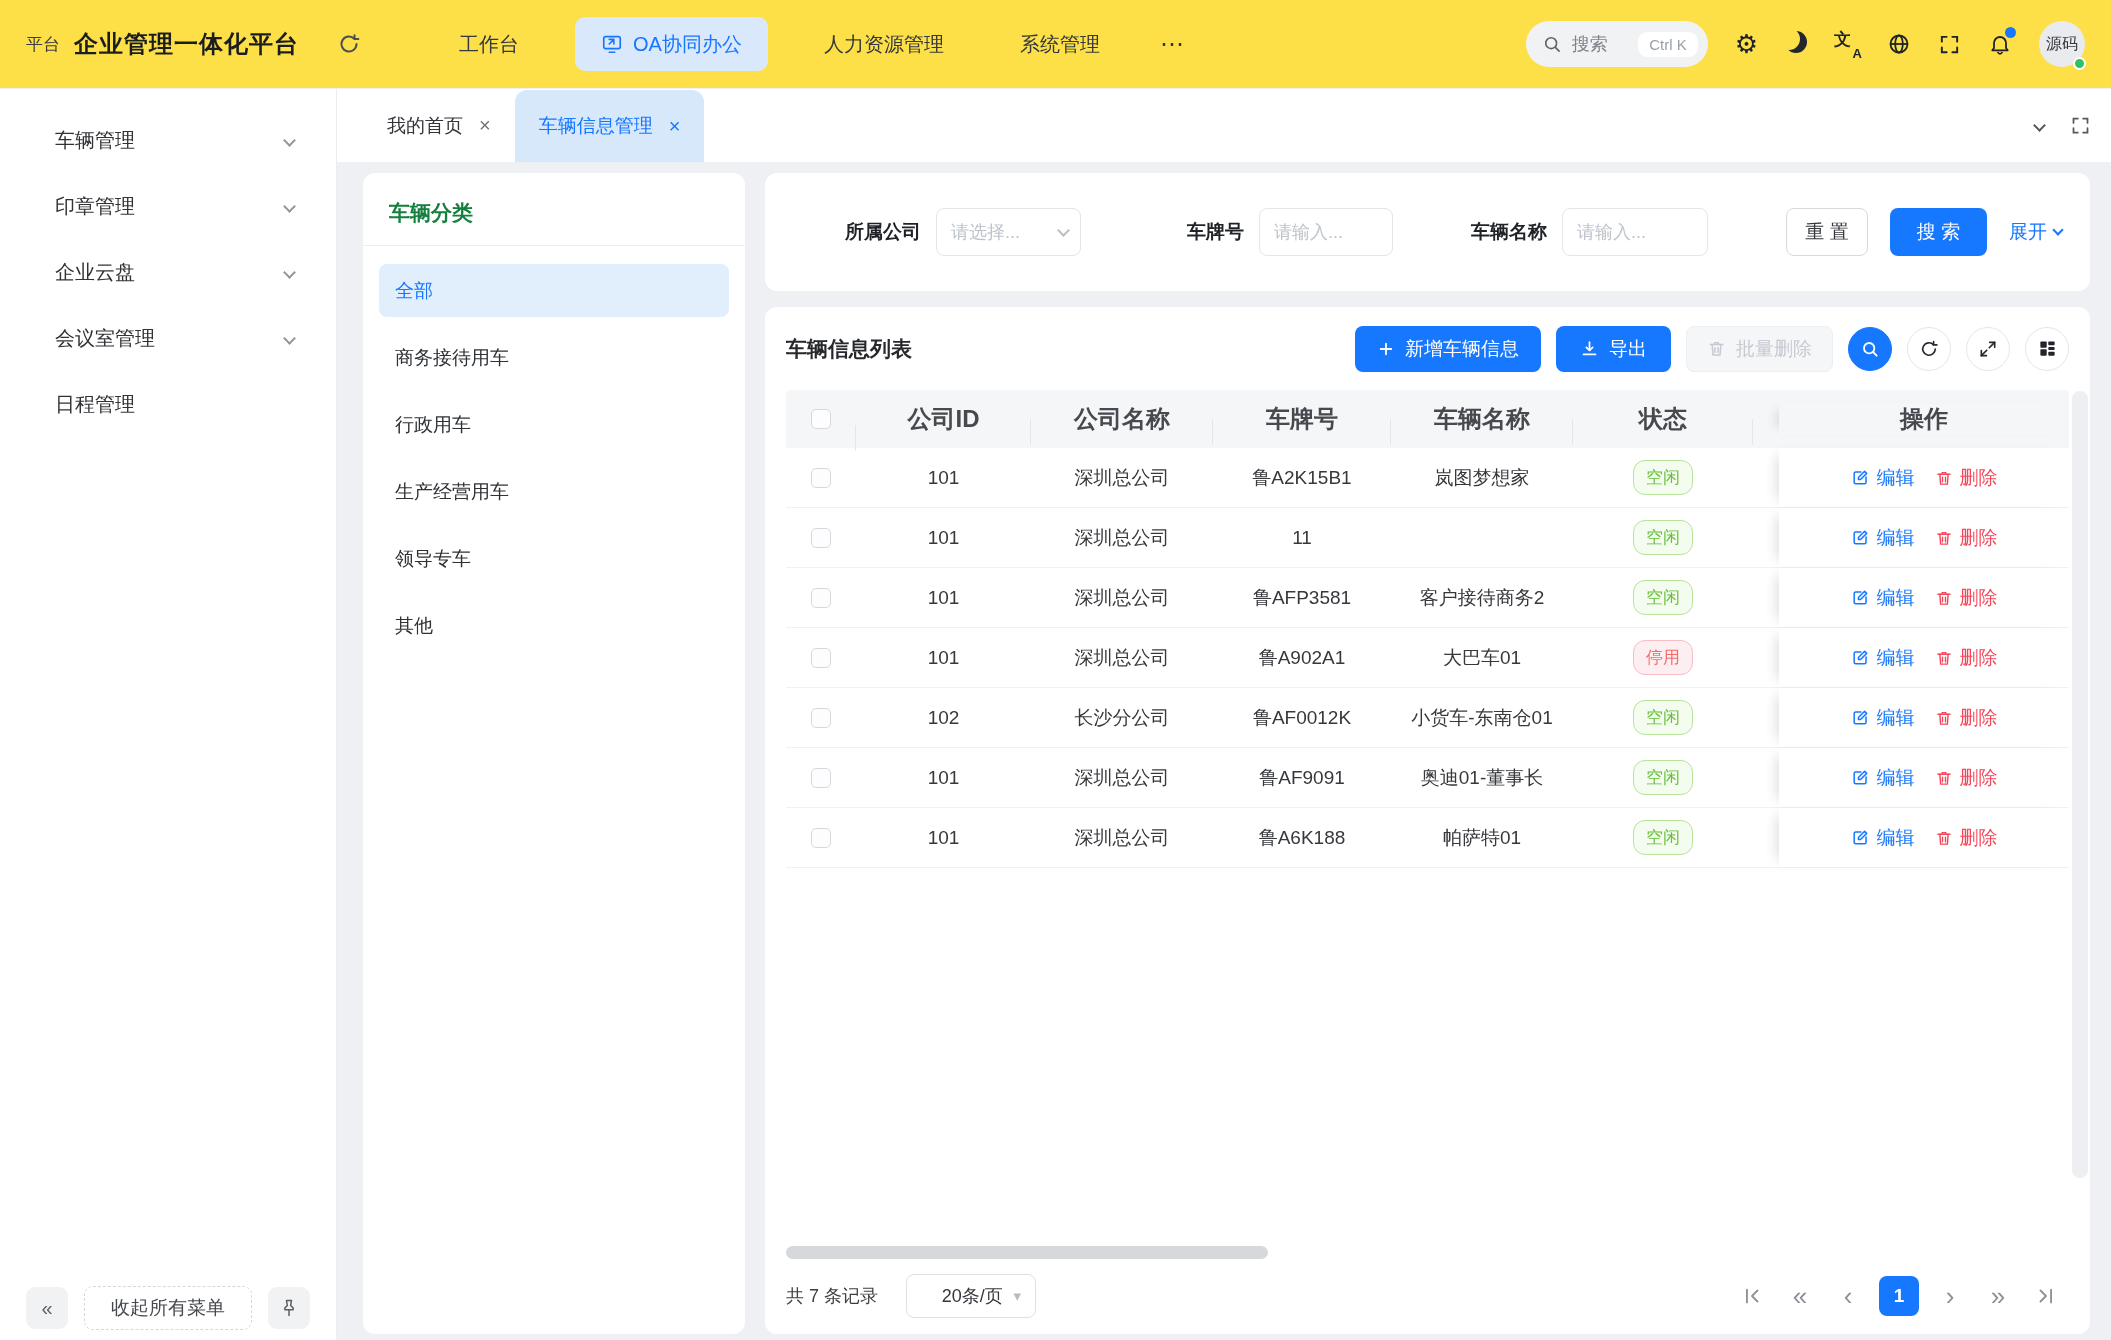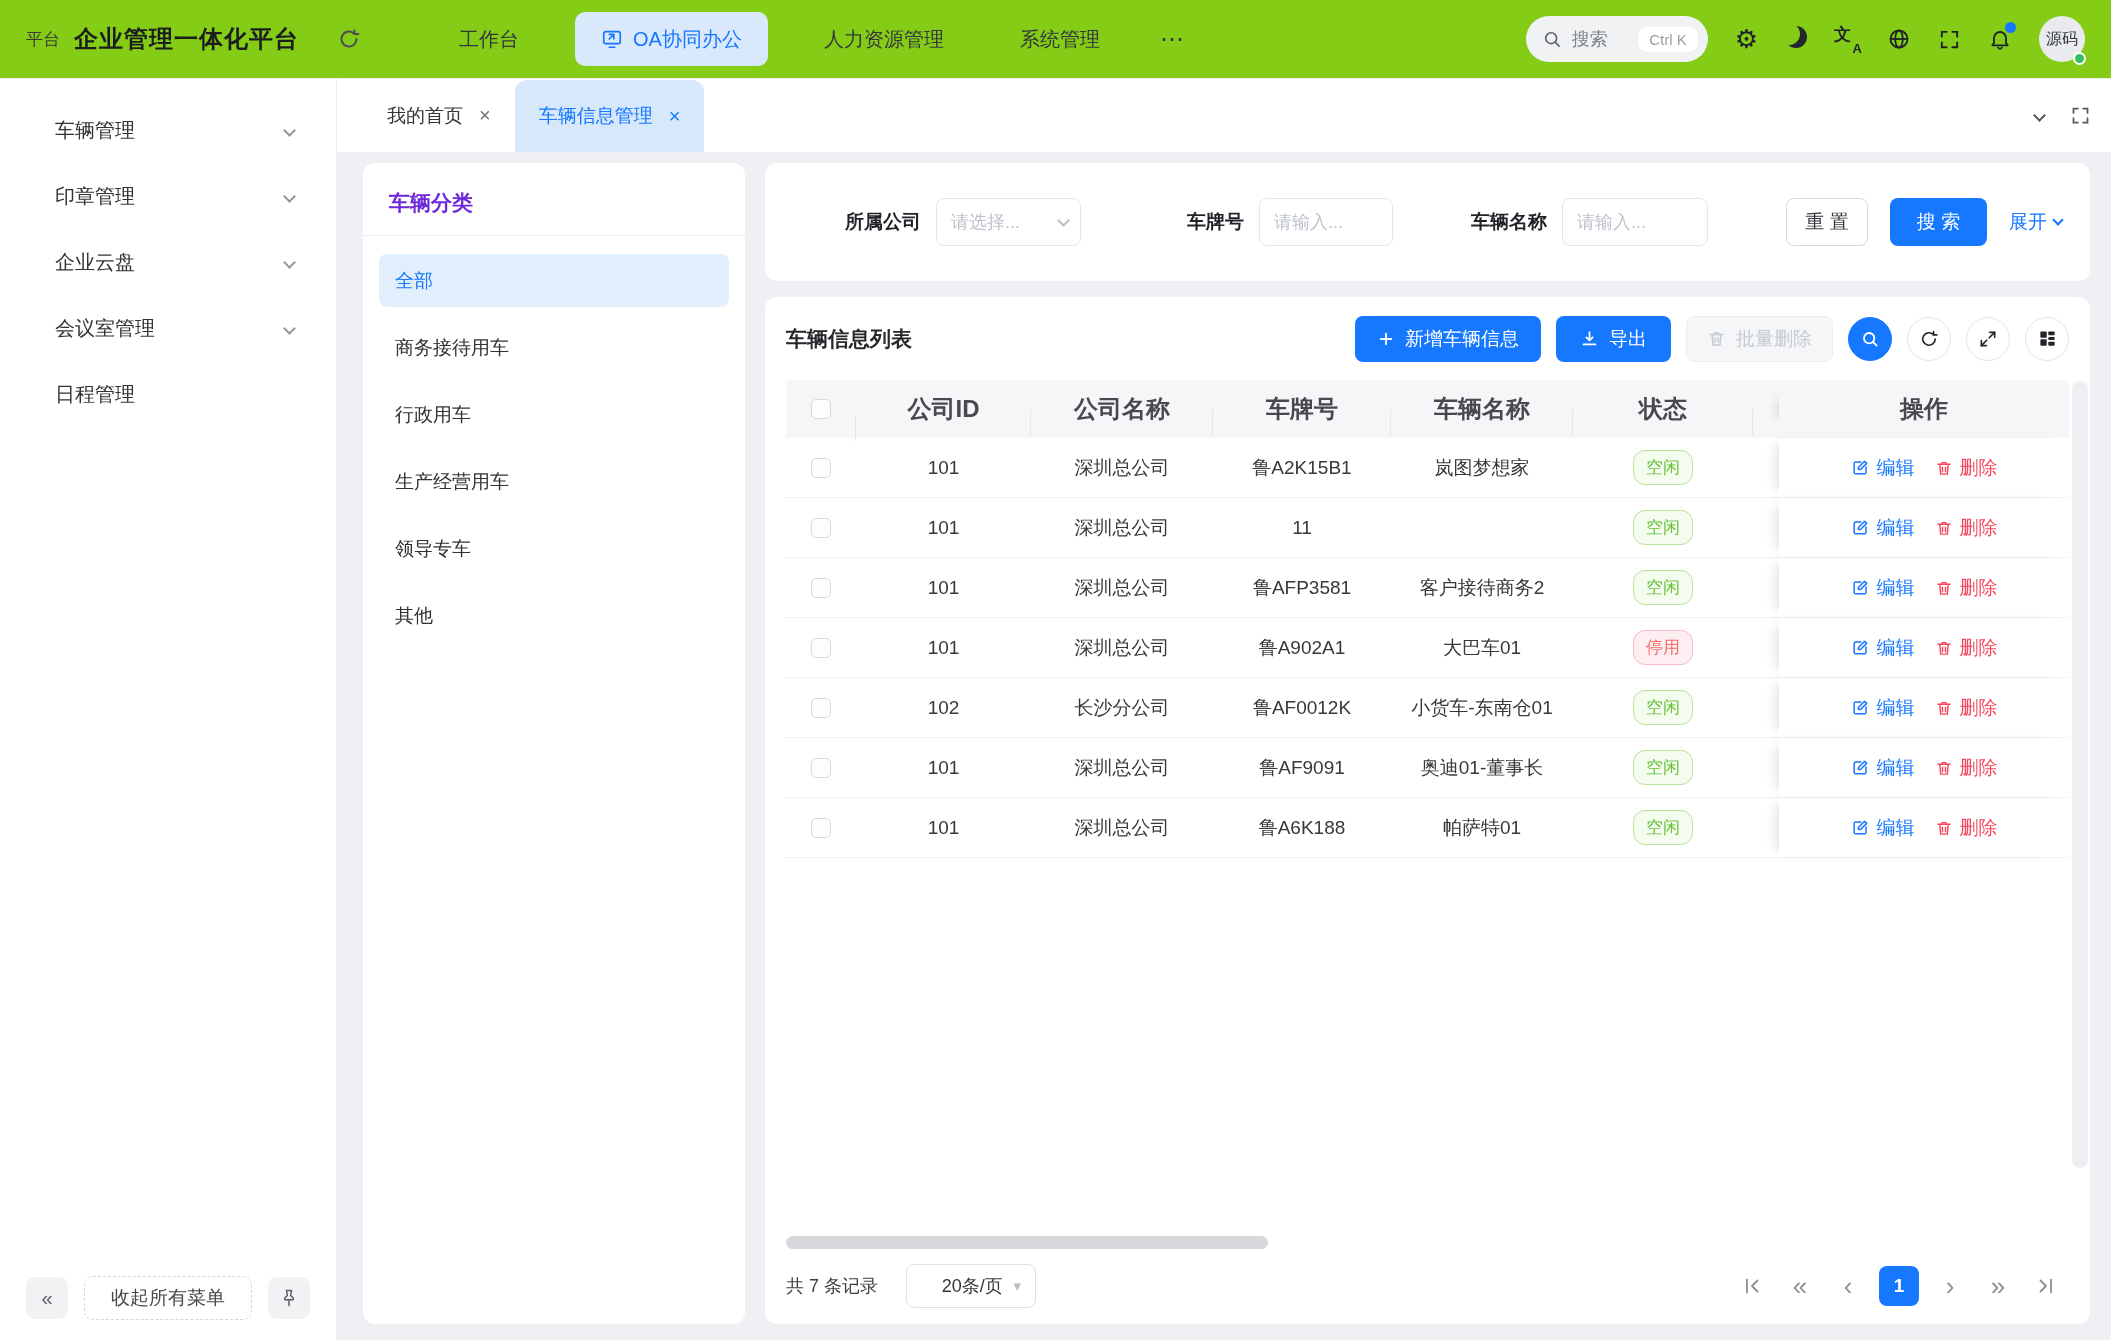--- a/index.html
+++ b/index.html
@@ -2,21 +2,21 @@
 <html><head>
 <meta charset="utf-8">
 <style>
   * { margin:0; padding:0; box-sizing:border-box; }
   html,body { width:2111px; height:1340px; overflow:hidden; background:#eef0f3;
     font-family:"Liberation Sans","DejaVu Sans",sans-serif; color:#303236; }
   .ic { display:inline-block; vertical-align:middle; }
   svg { display:block; }
 
   
-  .topbar { height:79px; background:#84cc16; display:flex; align-items:center; padding:0 26px;
+  .topbar { height:89px; background:#fde047; display:flex; align-items:center; padding:0 26px;
     border-bottom:1px solid #eef0f2; position:relative; z-index:5; }
   .brand { display:flex; align-items:center; gap:14px; }
   .logo-mini { font-size:17px; color:#3c3c3c; }
   .app-title { font-size:24px; font-weight:bold; color:#1b1d1f; letter-spacing:1px; }
   .refresh-btn { margin-left:38px; color:#4a4d52; cursor:pointer; }
   .topnav { display:flex; align-items:center; margin-left:60px; gap:0; }
   .nav-item { font-size:20px; color:#35383d; padding:0 38px; height:75px; display:flex; align-items:center; cursor:pointer; white-space:nowrap; }
   .nav-item.pill { background:#d9e8fb; color:#1677ff; height:54px; border-radius:10px; margin:0 18px; padding:0 26px; gap:10px; }
   .nav-more { font-size:24px; color:#35383d; padding:0 22px; cursor:pointer; letter-spacing:2px; }
   .topbar-right { margin-left:auto; display:flex; align-items:center; gap:27px; }
@@ -52,21 +52,21 @@
   .tab.active { background:#d7e8fb; color:#1677ff; border-radius:12px 12px 0 0; margin-top:1px; }
   .tab.active .x { color:#1677ff; }
   .tabbar-right { margin-left:auto; display:flex; align-items:center; gap:26px; padding-right:20px; color:#55585e; }
   .tabbar-right .chev { border-color:#55585e; }
 
   
   .content { flex:1; display:flex; padding:11px 21px 20px 26px; gap:20px; min-height:0; }
   .card { background:#fff; border-radius:12px; }
 
   .category-card { width:382px; display:flex; flex-direction:column; }
-  .category-title { font-size:21px; font-weight:bold; color:#6d28d9; padding:26px 26px 18px 26px; }
+  .category-title { font-size:21px; font-weight:bold; color:#15803d; padding:26px 26px 18px 26px; }
   .category-divider { height:1px; background:#ededef; }
   .category-list { padding:18px 16px; }
   .cat-item { height:53px; display:flex; align-items:center; padding-left:16px; font-size:19px; color:#2e3135; border-radius:8px; margin-bottom:14px; cursor:pointer; }
   .cat-item.active { background:#e1eefc; color:#1677ff; }
 
   .right-col { flex:1; display:flex; flex-direction:column; gap:16px; min-width:0; }
 
   
   .filter-card { height:118px; display:flex; align-items:center; padding:0 28px; }
   .f-group { display:flex; align-items:center; }

